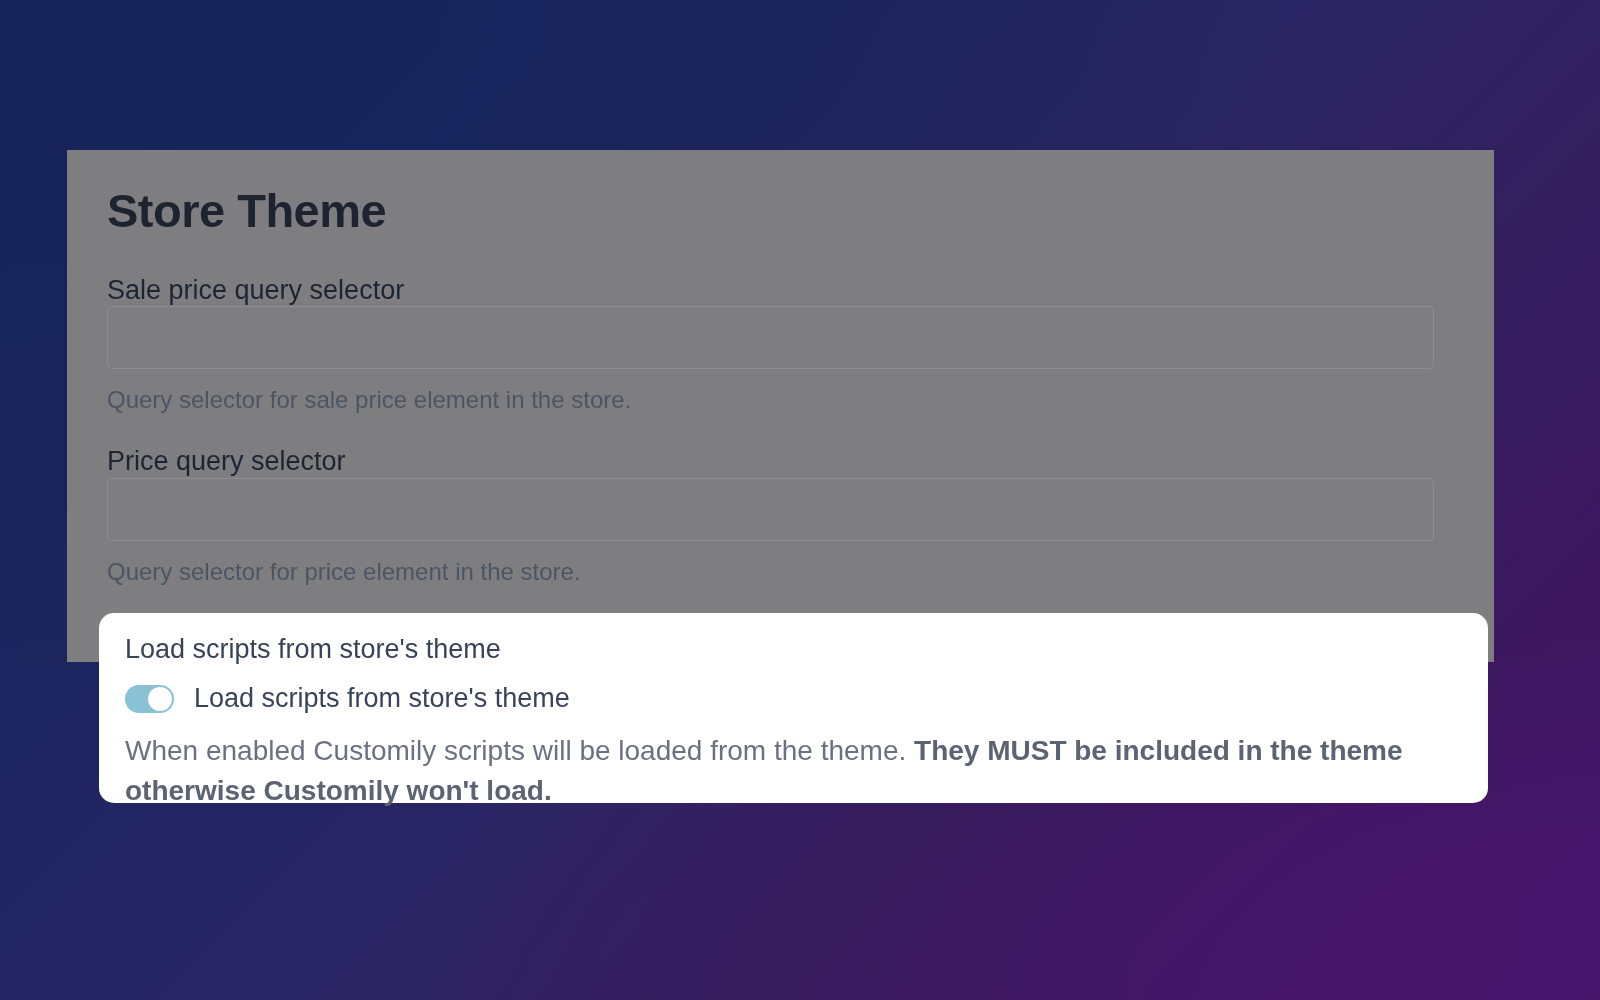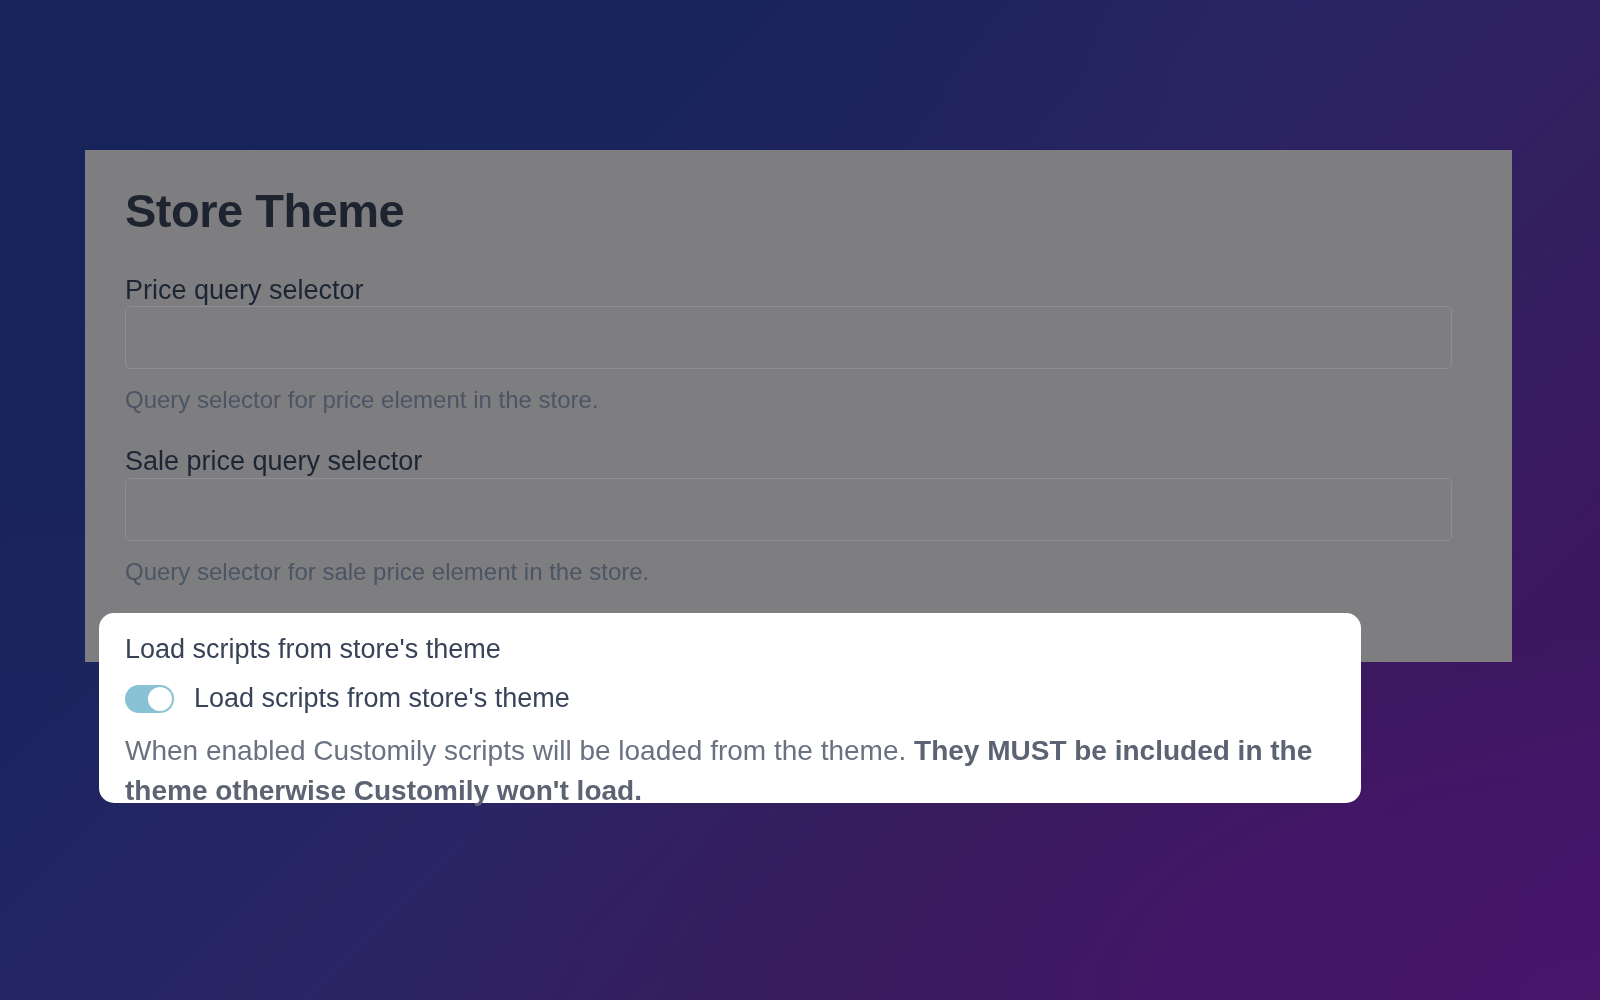--- a/index.html
+++ b/index.html
@@ -16,21 +16,21 @@
     background:
       radial-gradient(ellipse 120% 95% at 100% 100%, #45166a 0%, rgba(69,22,106,0.85) 18%, rgba(60,24,92,0.5) 38%, rgba(40,30,80,0.0) 62%),
       radial-gradient(ellipse 110% 100% at 0% 0%, #17245c 0%, rgba(23,36,92,0.9) 25%, rgba(26,33,84,0.35) 55%, rgba(30,32,78,0) 75%),
       linear-gradient(135deg, #16245e 0%, #1c2560 28%, #2a2564 50%, #331f5e 68%, #3d1663 85%, #451670 100%);
     position: relative;
   }
 
   
   .panel {
     position: absolute;
-    left: 85px;
+    left: 67px;
     top: 150px;
     width: 1427px;
     height: 512px;
     background: #7e7e81;
     padding: 30px 60px 0 40px;
   }
 
   .page-title {
     font-size: 47px;
     font-weight: bold;
@@ -71,21 +71,21 @@
     color: #4c5563;
     line-height: 1.25;
     margin-top: 16px;
   }
 
   
   .highlight-card {
     position: absolute;
     left: 99px;
     top: 613px;
-    width: 1262px;
+    width: 1389px;
     height: 190px;
     background: #ffffff;
     border-radius: 15px;
     padding: 20px 26px 0 26px;
   }
 
   .card-title {
     font-size: 27px;
     color: #394357;
     line-height: 1.2;
@@ -134,29 +134,29 @@
   .card-help b { color: #5c6373; font-weight: bold; }
 </style>
 </head>
 <body>
 
 <div class="panel" style="background: rgb(126, 126, 129);">
 
   <h1 class="page-title">Store Theme</h1>
 
   <div class="field-group">
+    <label class="field-label">Sale price query selector</label>
+    <input class="field-input" type="text" placeholder="" style="">
+    <div class="field-help">Query selector for sale price element in the store.</div>
+  </div>
+
+  <div class="field-group">
     <label class="field-label">Price query selector</label>
     <input class="field-input" type="text" placeholder="" style="">
     <div class="field-help">Query selector for price element in the store.</div>
-  </div>
-
-  <div class="field-group">
-    <label class="field-label">Sale price query selector</label>
-    <input class="field-input" type="text" placeholder="" style="">
-    <div class="field-help">Query selector for sale price element in the store.</div>
   </div>
 
 </div>
 
 <div class="highlight-card">
 
   <div class="card-title">Load scripts from store's theme</div>
 
   <div class="toggle-row">
     <div class="toggle" style="background: rgb(137, 194, 212);">

